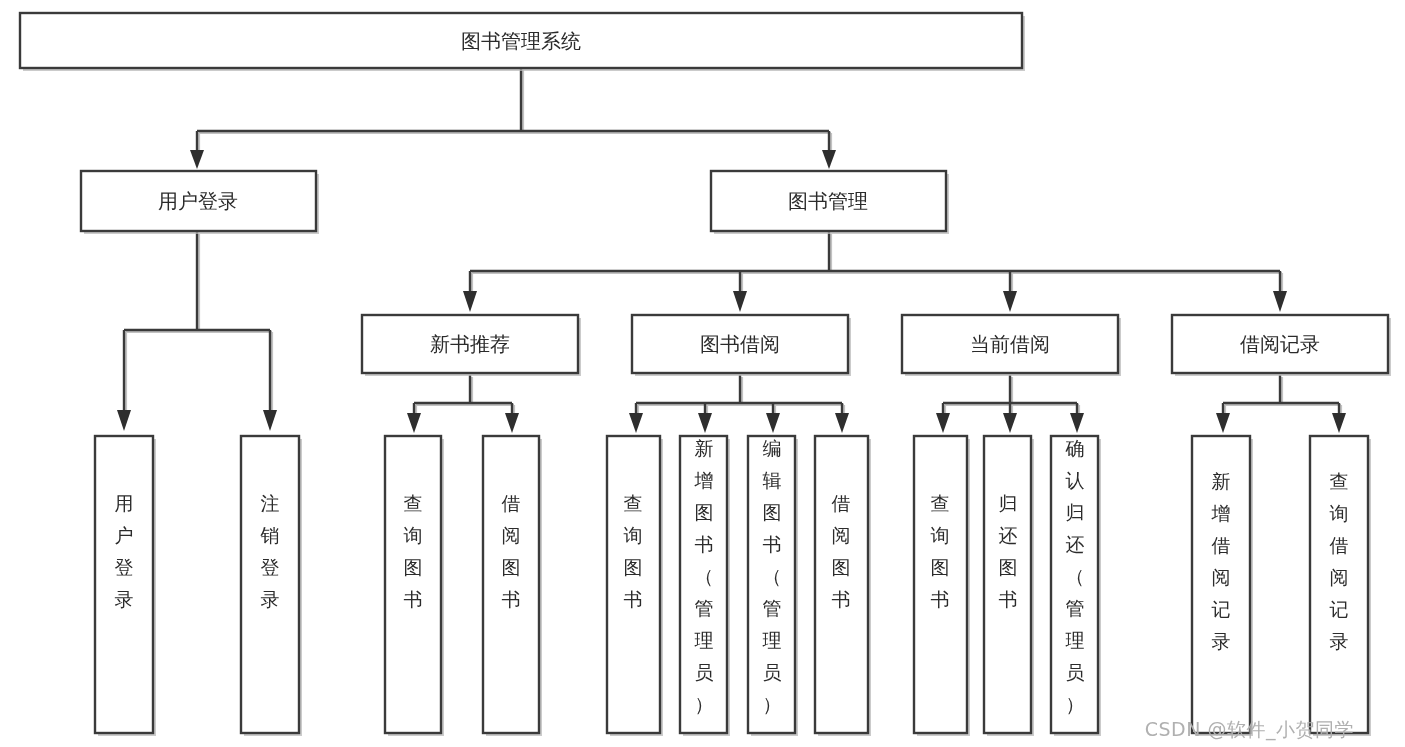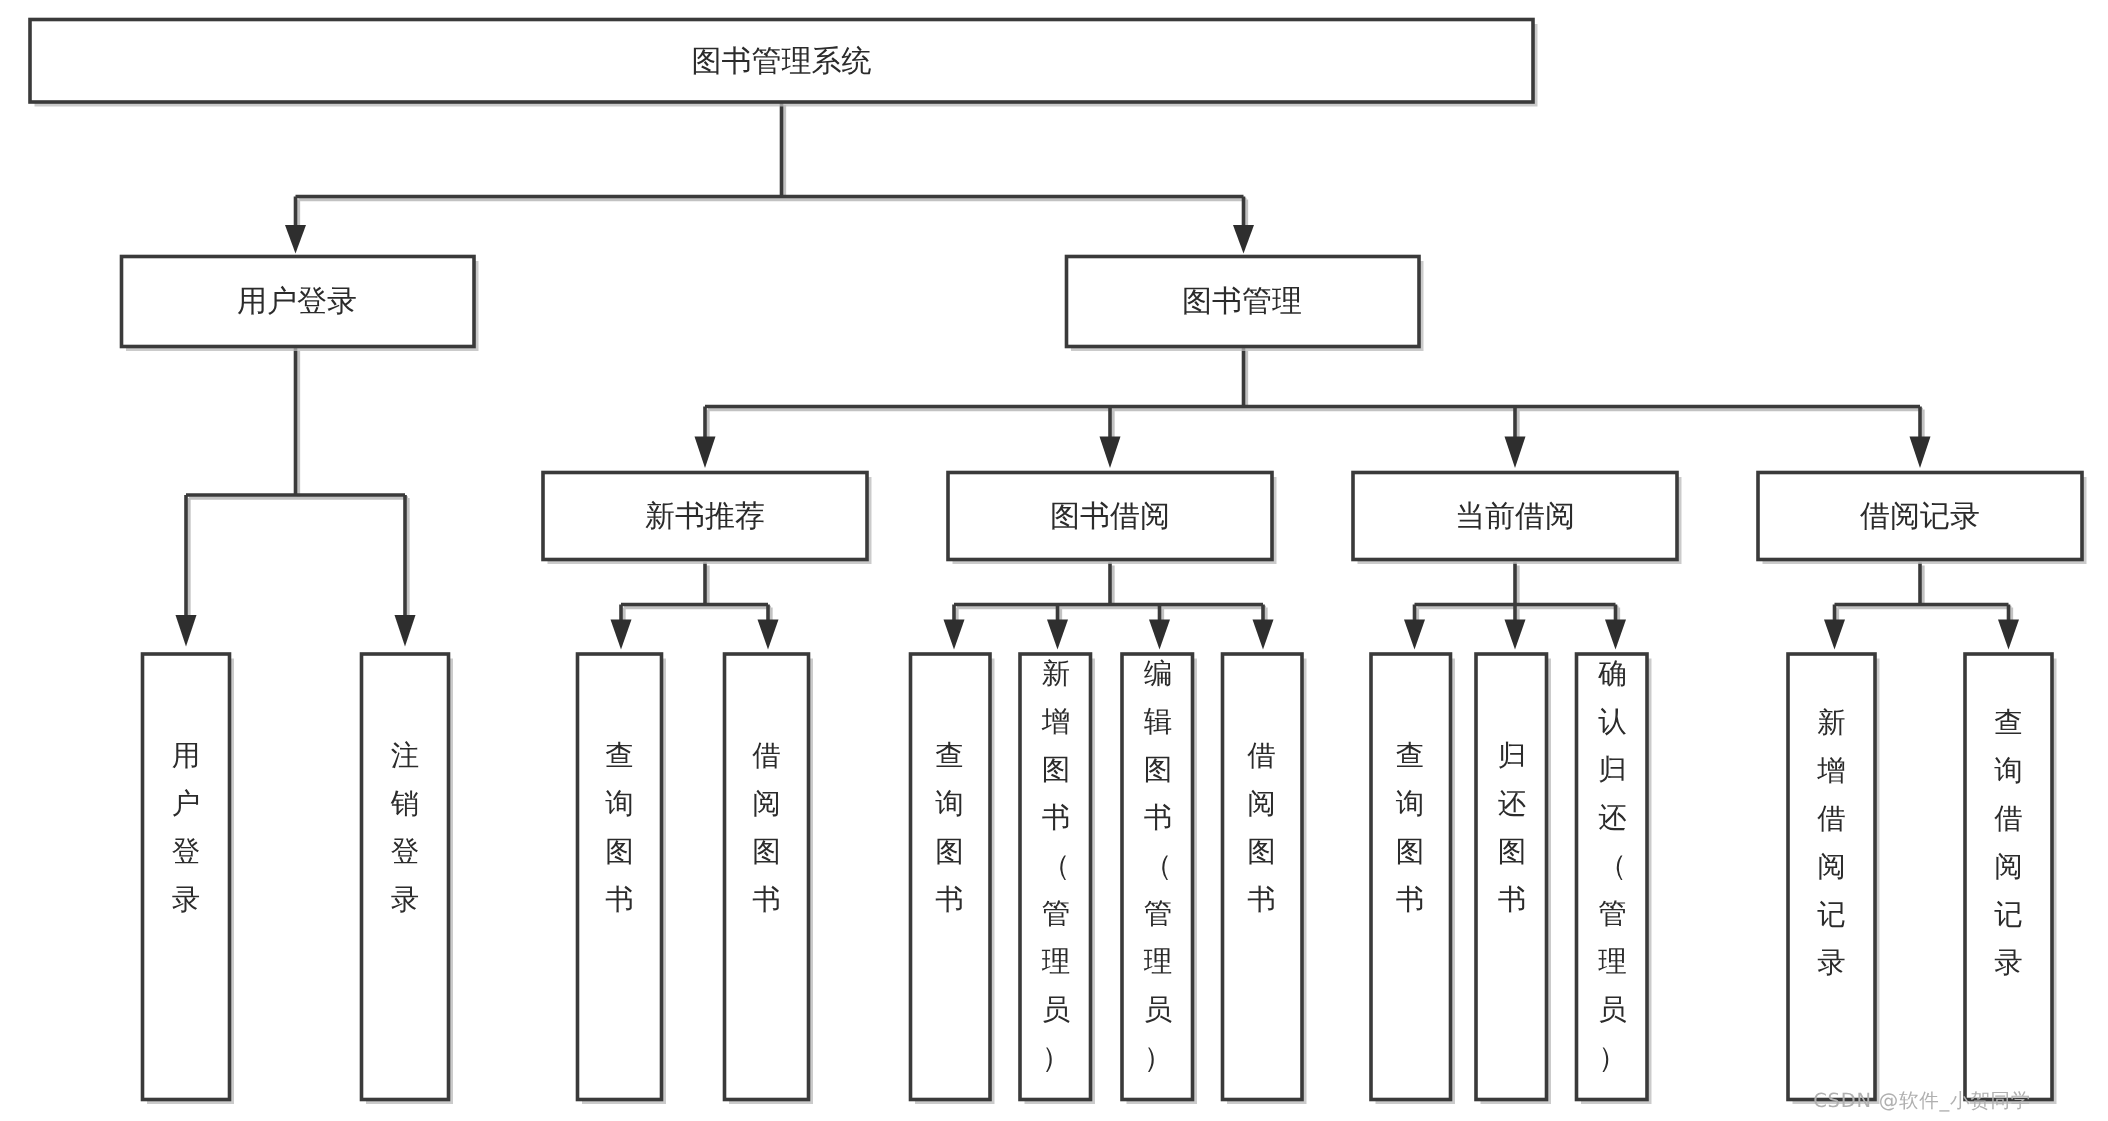--- a/index.html
+++ b/index.html
@@ -63,21 +63,21 @@
     font-family: "DejaVu Sans", "Liberation Sans", sans-serif;
     font-size: 19px;
     fill: #2b2b2b;
     text-anchor: middle;
   }
   .watermark {
     position: absolute;
     right: 8px;
     bottom: 4px;
     font-family: "DejaVu Sans", "Liberation Sans", sans-serif;
-    font-size: 13px;
+    font-size: 19px;
     color: #b0b0b0;
     letter-spacing: 0.5px;
     white-space: nowrap;
     user-select: none;
   }
 </style>
 </head>
 <body>
 
 <div id="diagram-root">

